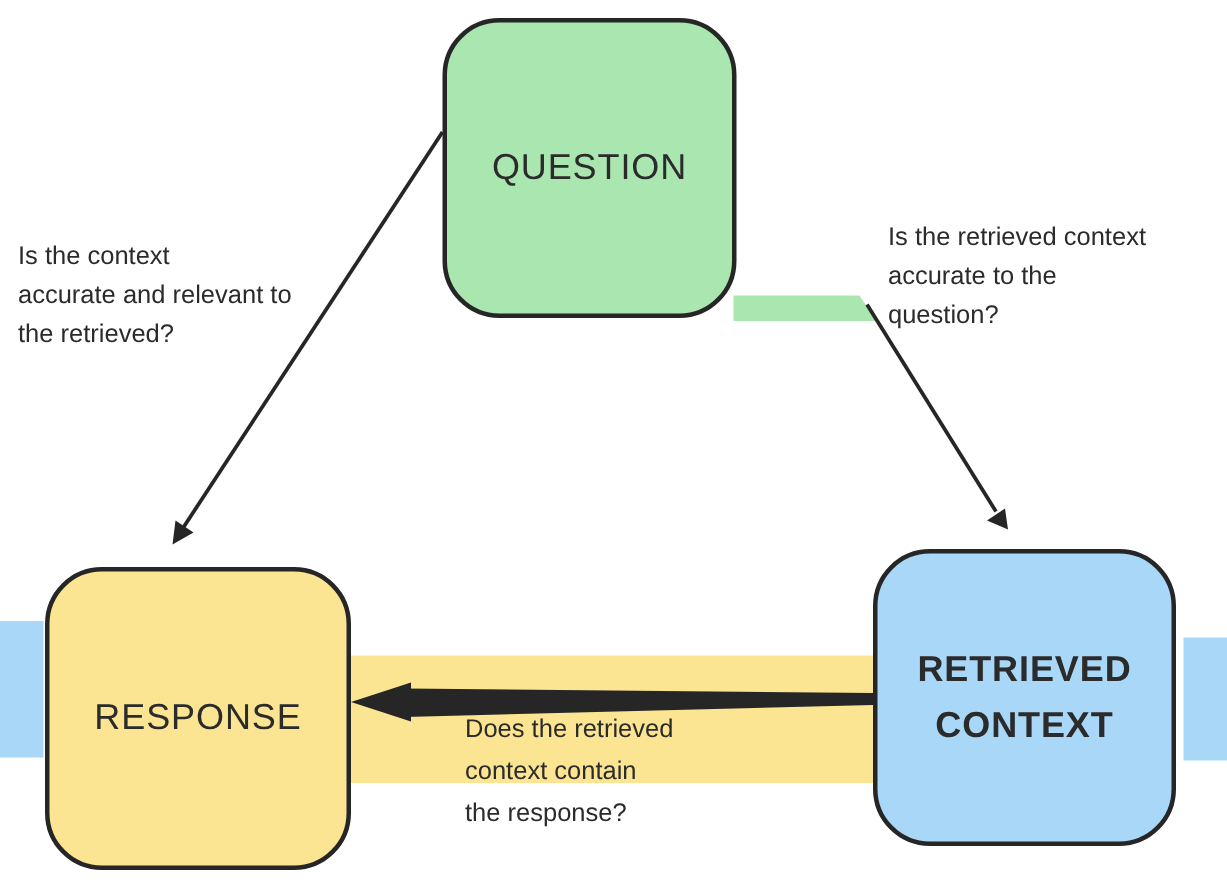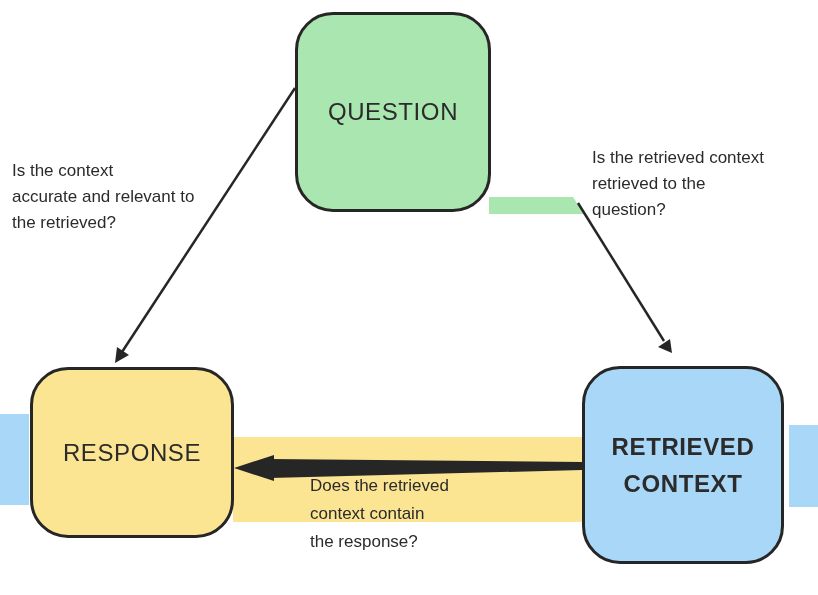--- a/index.html
+++ b/index.html
@@ -15,21 +15,21 @@
     position:absolute;
     border:3px solid var(--line-dark,#262626);
     border-radius:38px;
     display:flex;align-items:center;justify-content:center;
     box-sizing:border-box;
     color:var(--text-dark,#2b2b2b);
     font-size:24px;font-weight:500;letter-spacing:0.6px;
     text-align:center;line-height:1.55;
   }
   #node-question{left:295px;top:12px;width:196px;height:200px;background:var(--question-green,#a9e6b0);}
-  #node-response{left:30px;top:367px;width:204px;height:171px;background:var(--response-yellow,#fbe492);}
+  #node-response{left:30px;top:378px;width:204px;height:202px;background:var(--response-yellow,#fbe492);}
   #node-context{left:582px;top:366px;width:202px;height:198px;background:var(--context-blue,#a9d7f7);}
   #node-context .node-label{width:160px;font-weight:bold;}
   .edge-label{
     position:absolute;
     color:var(--text-dark,#2b2b2b);
     font-size:17px;font-weight:500;
     line-height:26px;
   }
   #label-answer-relevance{left:12px;top:158px;width:250px;}
   #label-context-relevance{left:592px;top:145px;width:220px;}
@@ -75,21 +75,21 @@
   </div>
 
   <div class="edge-label" id="label-answer-relevance">
     <div>Is the context</div>
     <div>accurate and relevant to</div>
     <div>the retrieved?</div>
   </div>
 
   <div class="edge-label" id="label-context-relevance">
     <div>Is the retrieved context</div>
-    <div>retrieved to the</div>
+    <div>accurate to the</div>
     <div>question?</div>
   </div>
 
   <div class="edge-label" id="label-groundedness">
     <div>Does the retrieved</div>
     <div>context contain</div>
     <div>the response?</div>
   </div>
 
 </div>

